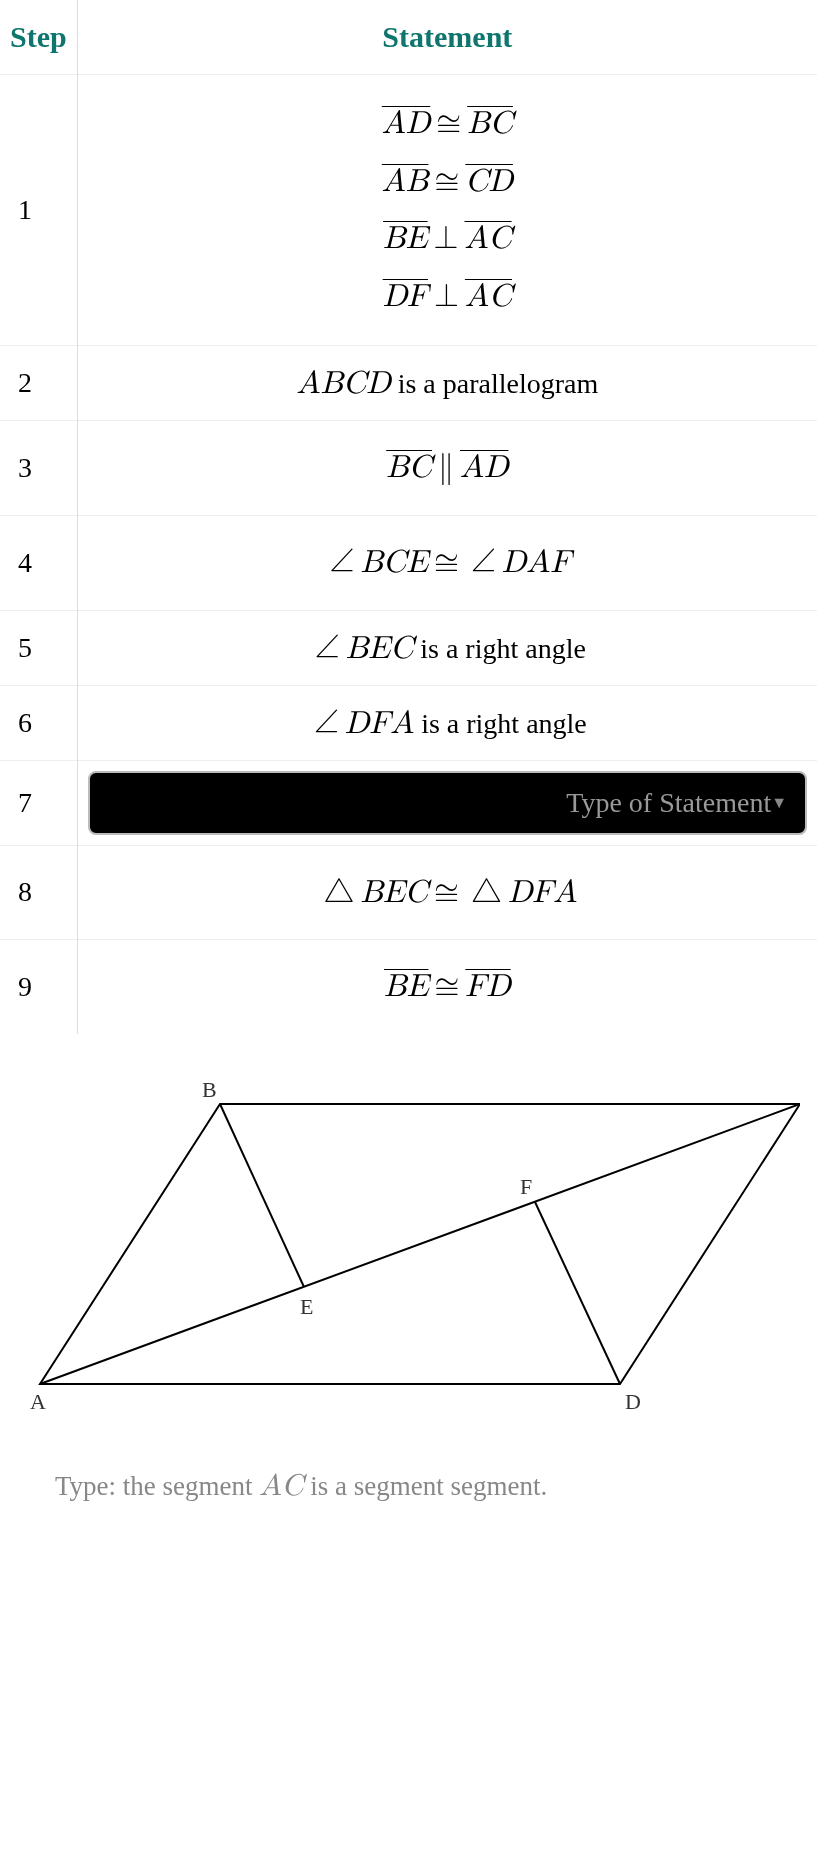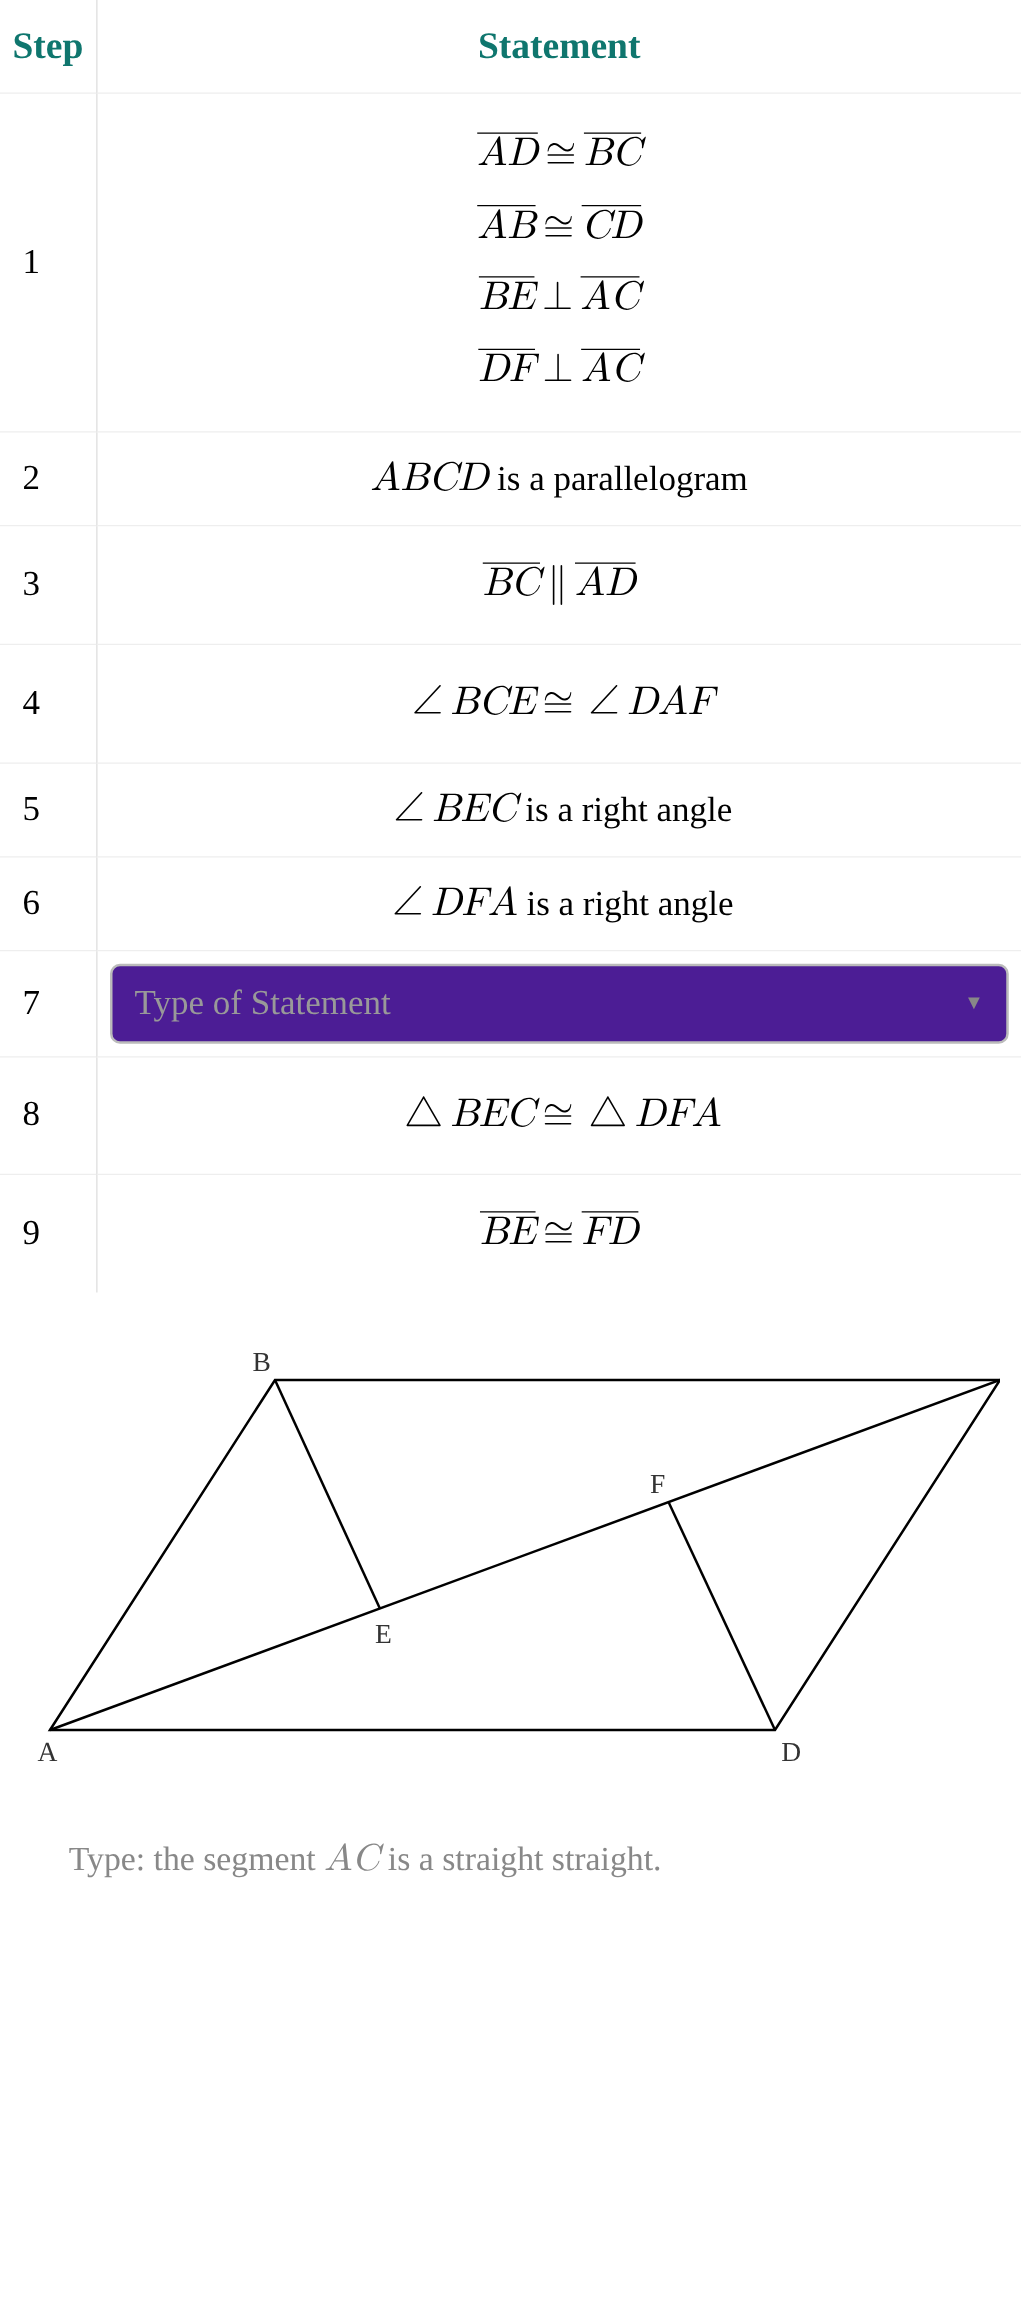--- a/index.html
+++ b/index.html
@@ -75,26 +75,26 @@
       font-style: normal;
       padding: 0 6px;
     }
     .dropdown-cell {
       padding: 10px !important;
     }
     .dropdown {
       border: 2px solid #bbb;
       border-radius: 8px;
       padding: 14px 18px;
-      background: #4c1d95;
+      background: #000000;
       color: #999;
       font-size: 28px;
       font-family: Georgia, serif;
       display: flex;
-      justify-content: space-between;
+      justify-content: flex-end;
       align-items: center;
       cursor: pointer;
     }
     .dropdown .caret {
       font-size: 16px;
       color: #888;
     }
     .diagram-area {
       padding: 40px 20px 30px 20px;
     }
@@ -202,14 +202,14 @@
     </g>
     <text x="10" y="335">A</text>
     <text x="182" y="23">B</text>
     <text x="605" y="335">D</text>
     <text x="280" y="240">E</text>
     <text x="500" y="120">F</text>
   </svg>
 </div>
 
 <div class="note">
-  <span>Type: the segment </span><span class="math-note">AC</span><span> is a straight straight.</span>
+  <span>Type: the segment </span><span class="math-note">AC</span><span> is a segment segment.</span>
 </div>
 
 </body></html>

